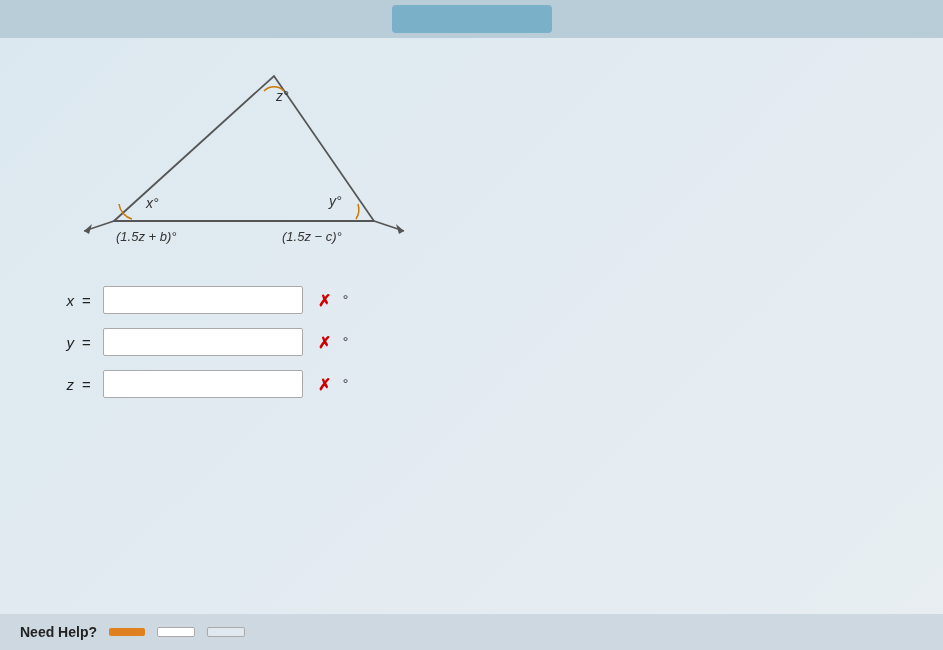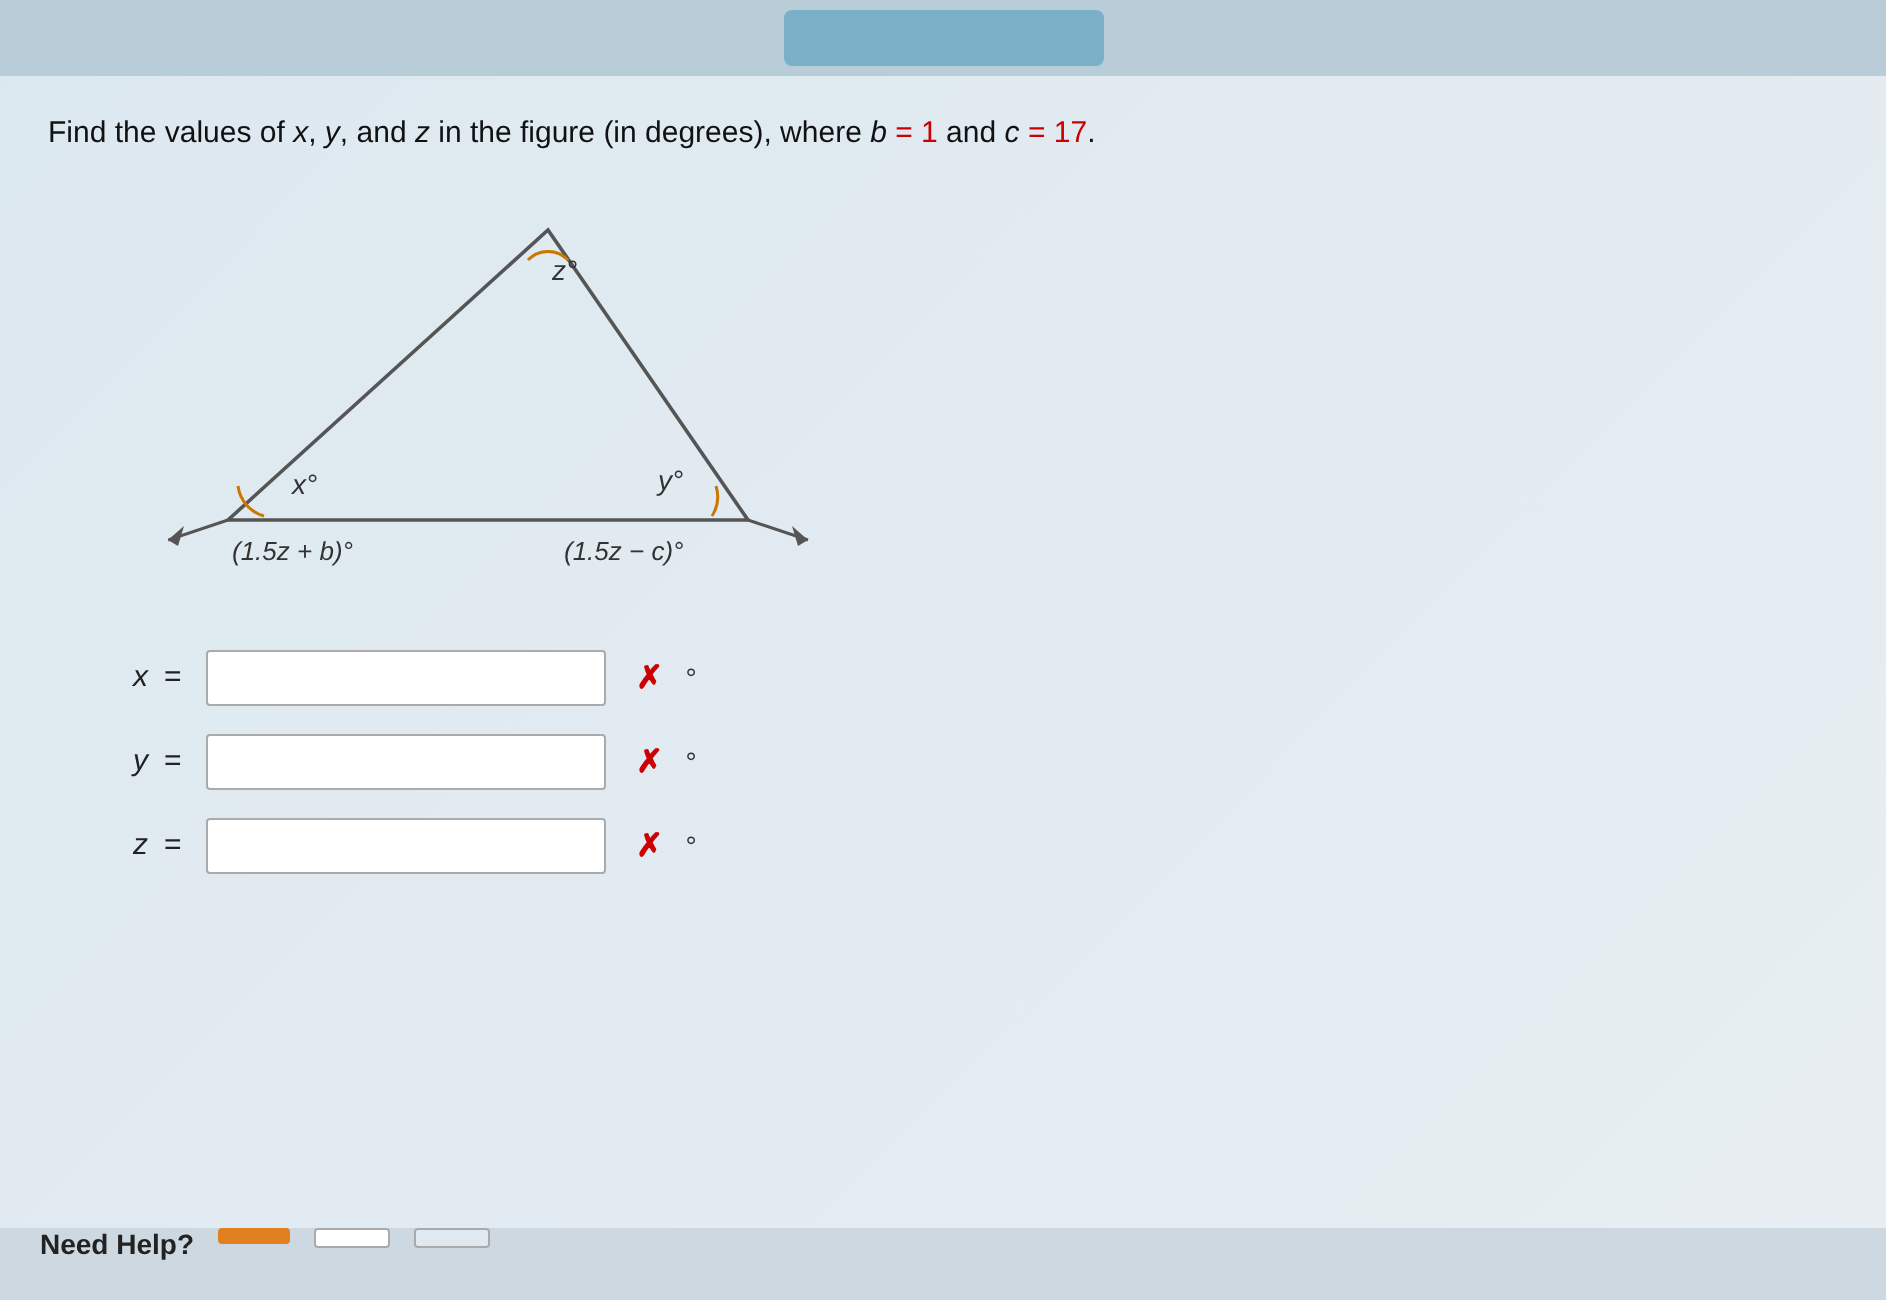--- a/index.html
+++ b/index.html
@@ -121,21 +121,21 @@
     }
 
     .bottom-bar {
       position: absolute;
       bottom: 0;
       left: 0;
       width: 100%;
       height: 36px;
       background: #cdd8e0;
       display: flex;
-      align-items: flex-start;
+      align-items: center;
       padding: 0 20px;
       gap: 12px;
     }
 
     .need-help-text {
       font-size: 14px;
       font-weight: bold;
       color: #222;
     }
 
@@ -173,23 +173,20 @@
 <body>
 
 <div class="page">
 
   <div class="header-bar">
     <div class="header-bar-inner"></div>
   </div>
 
   <div class="content">
 
-    <div class="problem-text">
-      Find the values of <span class="var">x</span>, <span class="var">y</span>, <span>and</span> <span class="var">z</span> in the figure (in degrees), where <span class="var">b</span> <span class="eq">= 1</span> and <span class="var">c</span> <span class="eq">= 17</span>.
-    </div>
 
     <div class="figure-area">
       <svg class="triangle-svg" width="380" height="200" viewBox="0 0 380 200">
 
         <polygon points="30,165 190,20 290,165" fill="none" stroke="#555" stroke-width="1.8"></polygon>
 
         <line x1="30" y1="165" x2="0" y2="175" stroke="#555" stroke-width="1.5"></line>
         <polygon points="0,175 8,168 5,178" fill="#555"></polygon>
 
         <line x1="290" y1="165" x2="320" y2="175" stroke="#555" stroke-width="1.5"></line>

